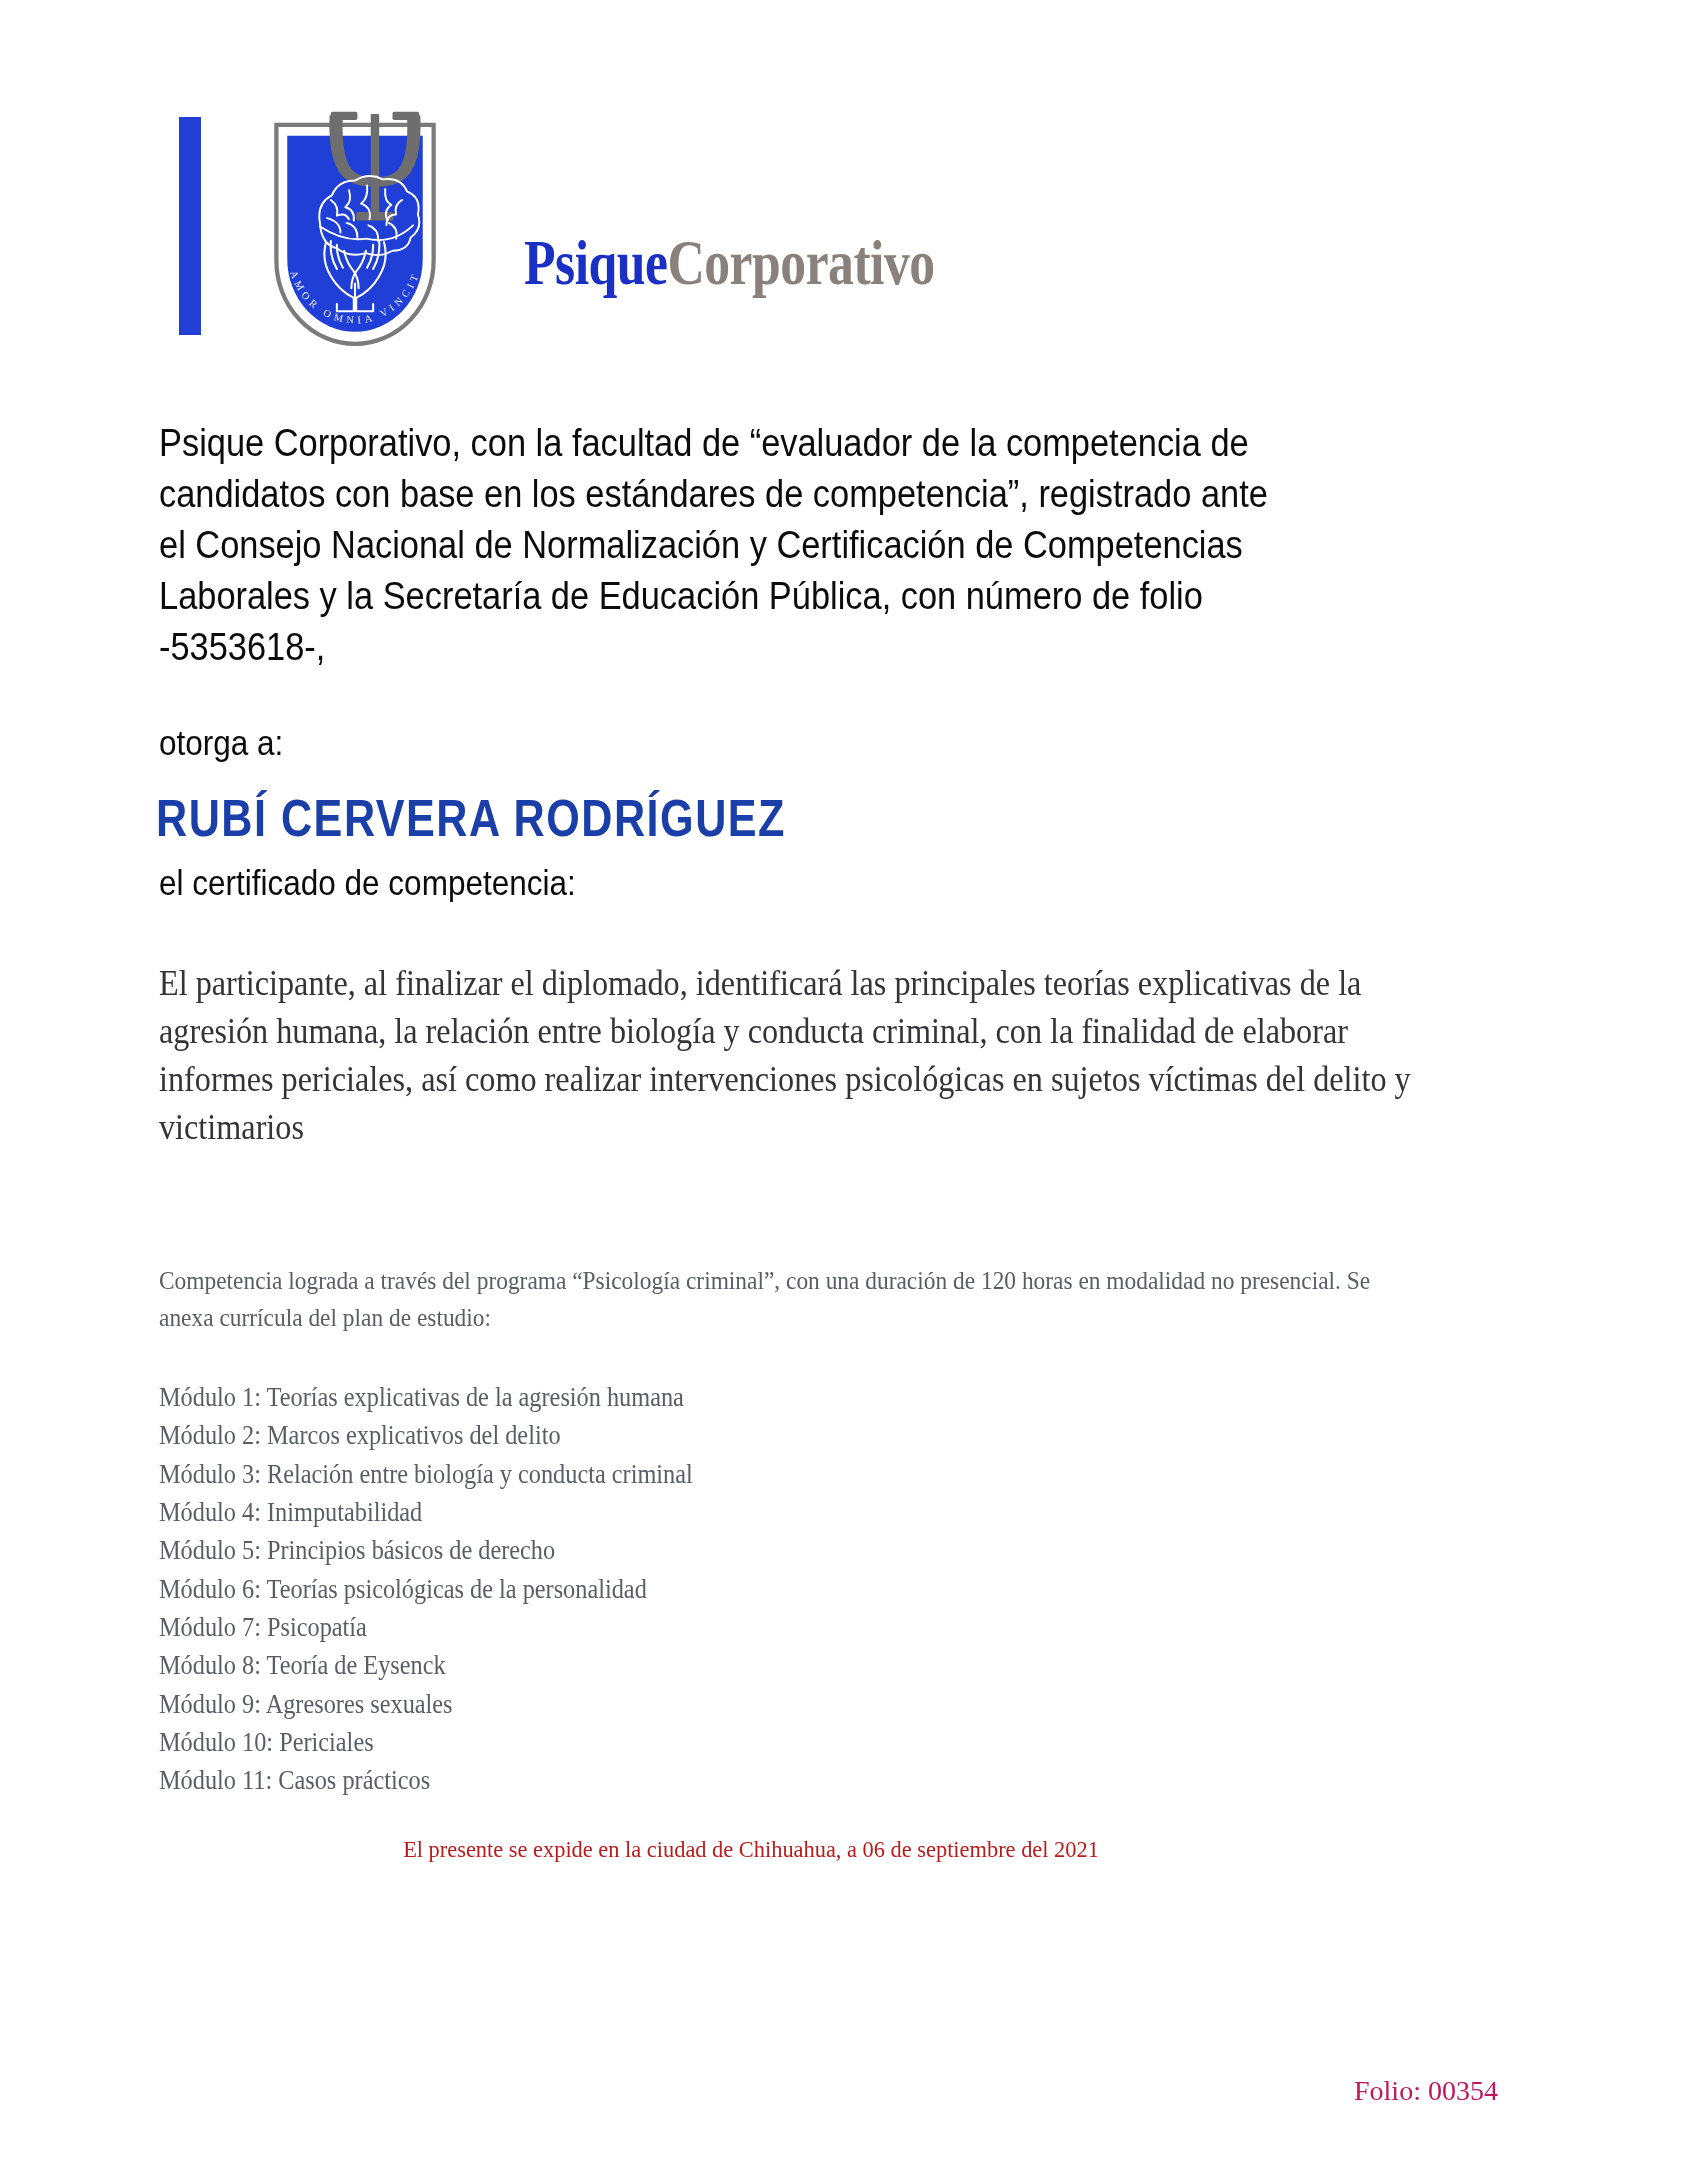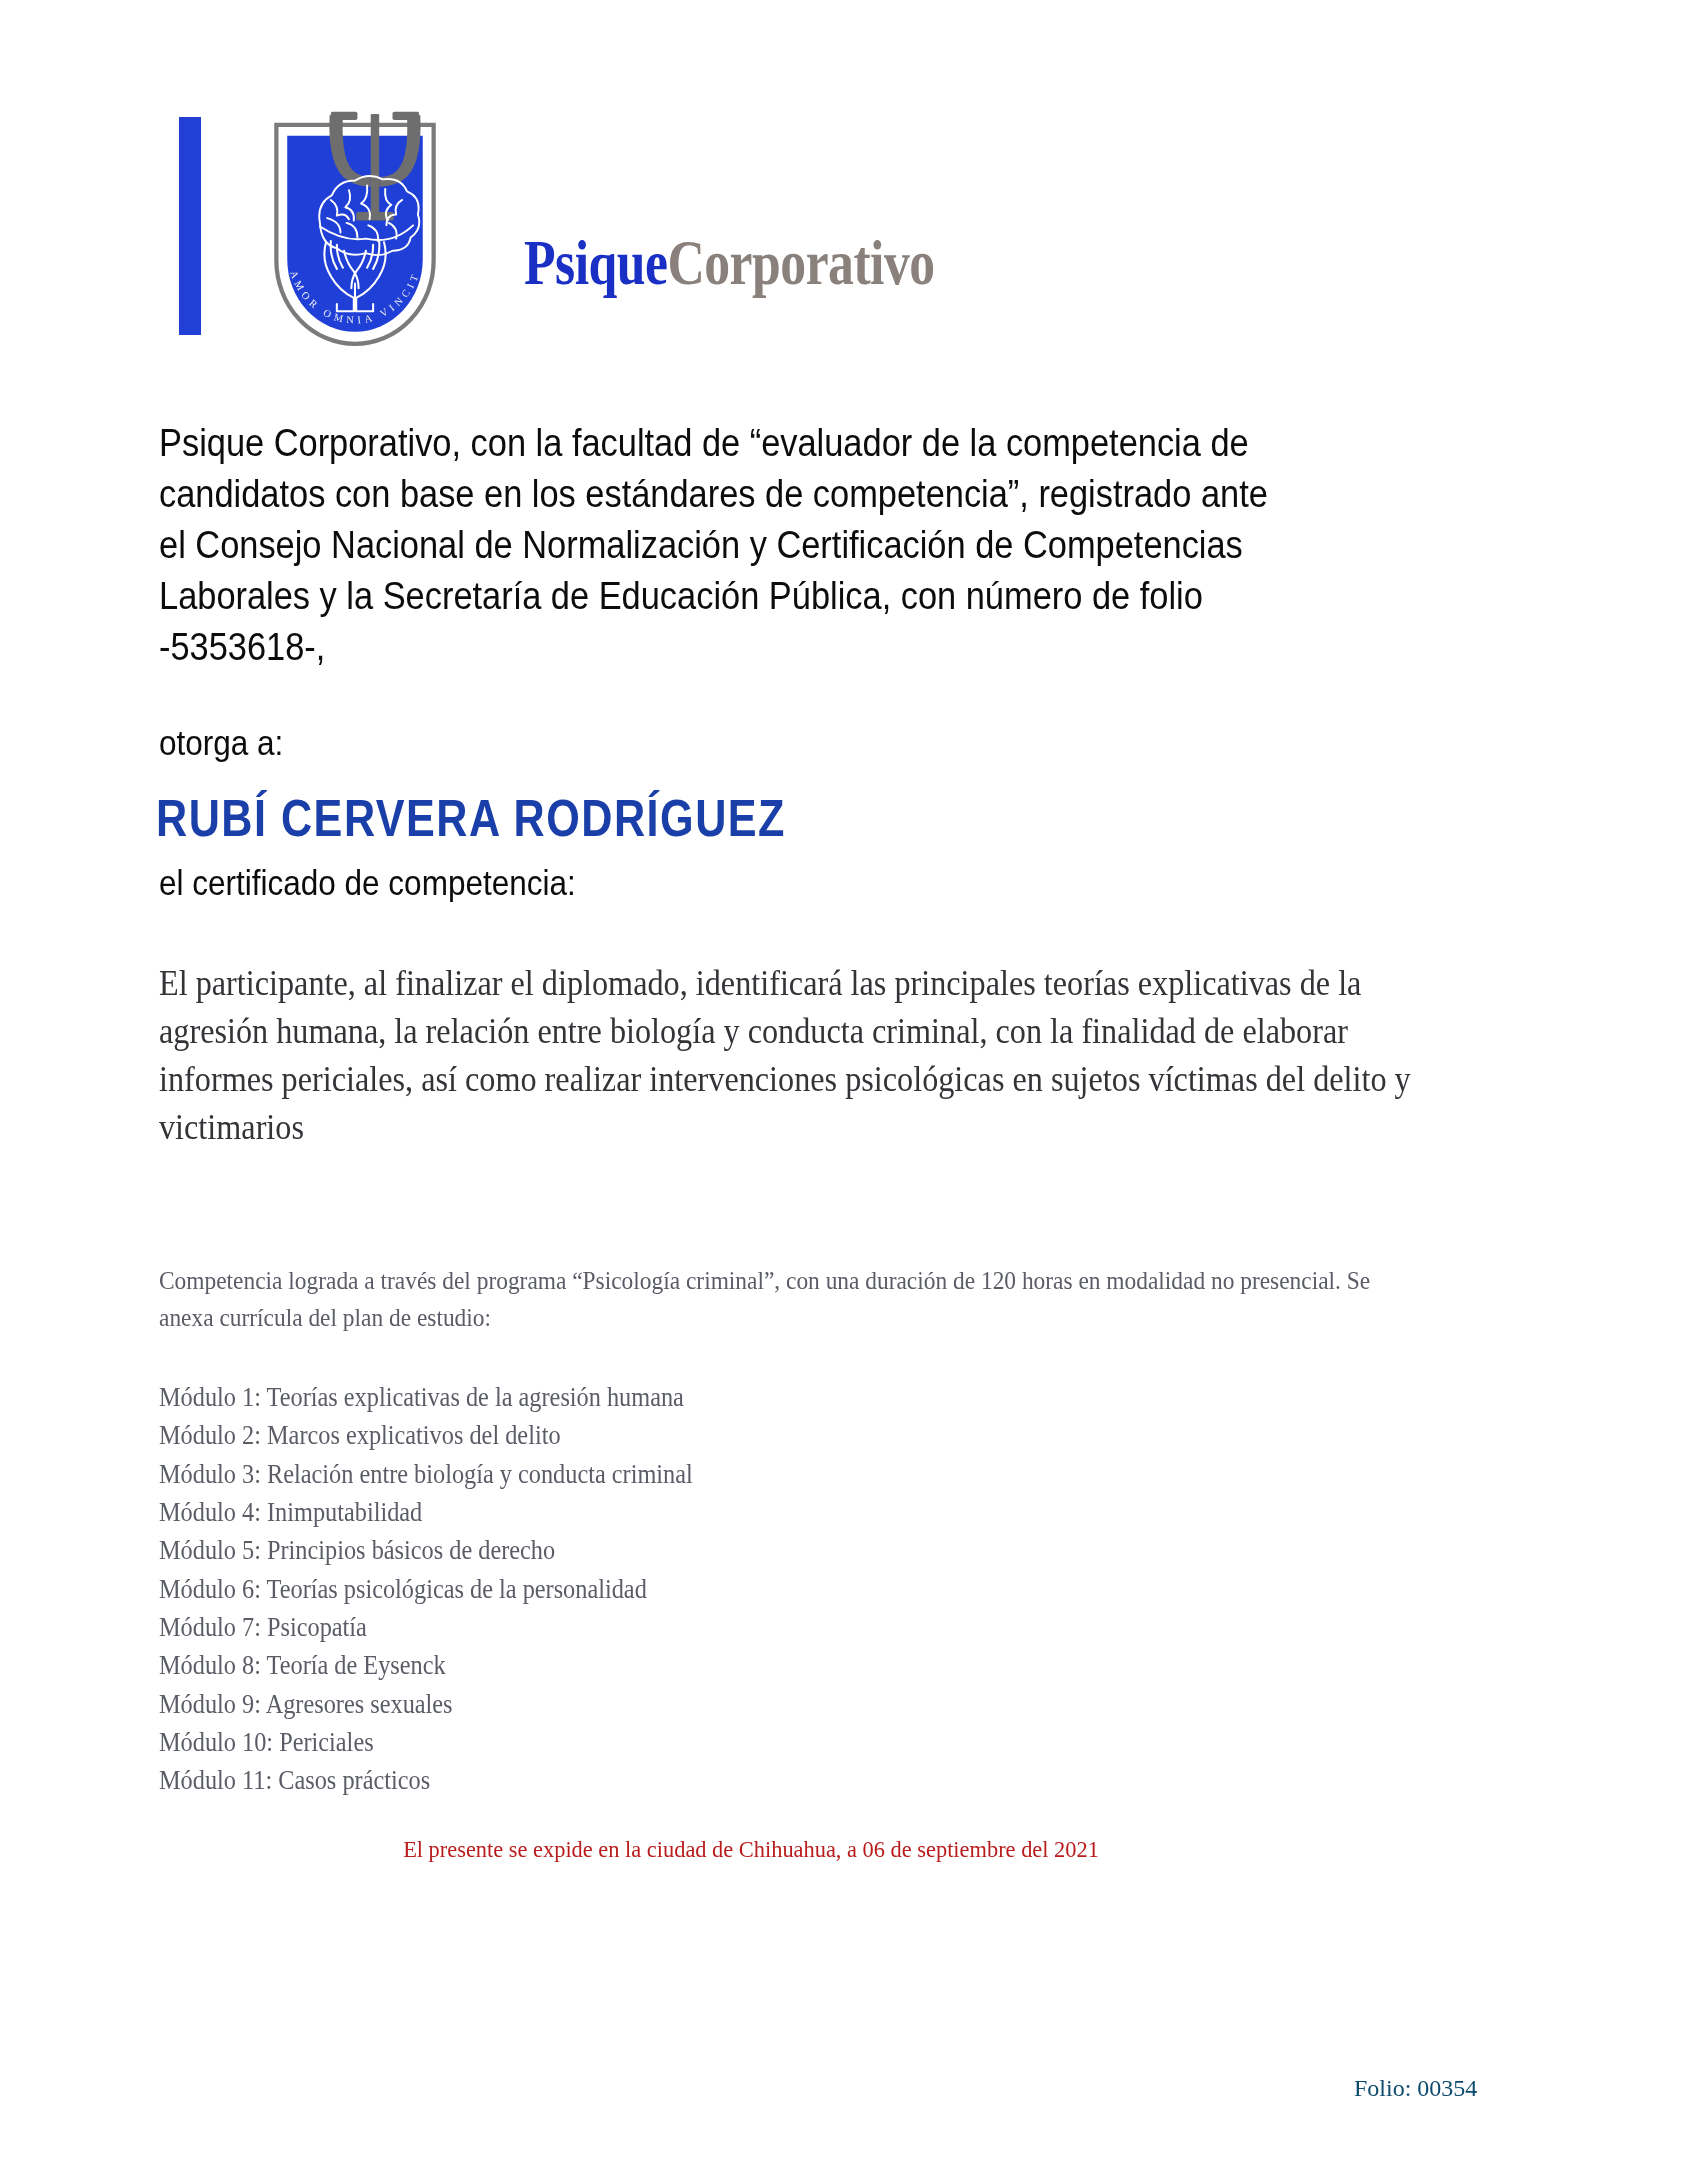--- a/index.html
+++ b/index.html
@@ -171,22 +171,22 @@
     font-size: 22.4px;
     line-height: 1.30;
     color: #0c0c0c;
   }
 
   .folio {
     position: absolute;
     left: 1354px;
     top: 2075px;
     font-family: "Liberation Serif", serif;
-    font-size: 24px;
-    color: #0c4a6e;
+    font-size: 28px;
+    color: #be185d;
     white-space: nowrap;
   }
 </style>
 </head>
 <body>
 
 <div class="page">
 
   <div class="header">
 

